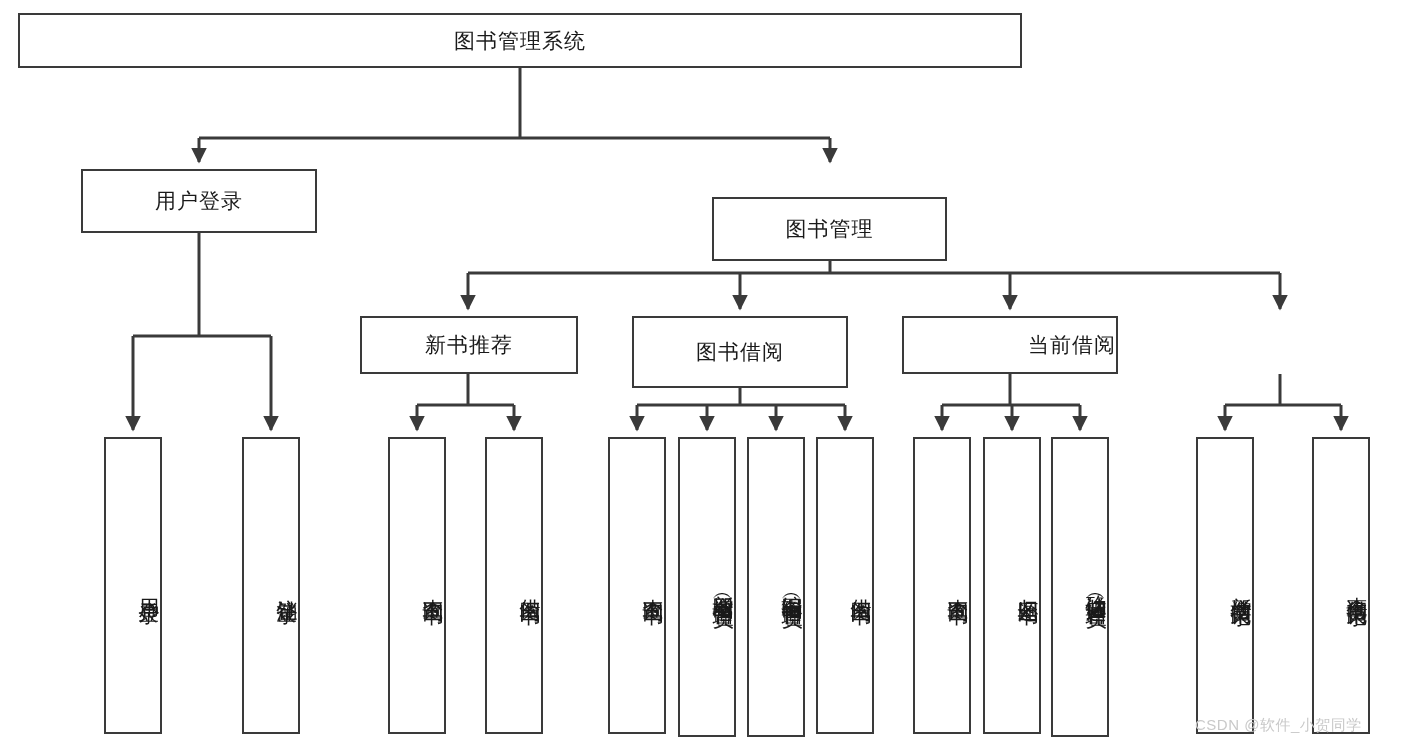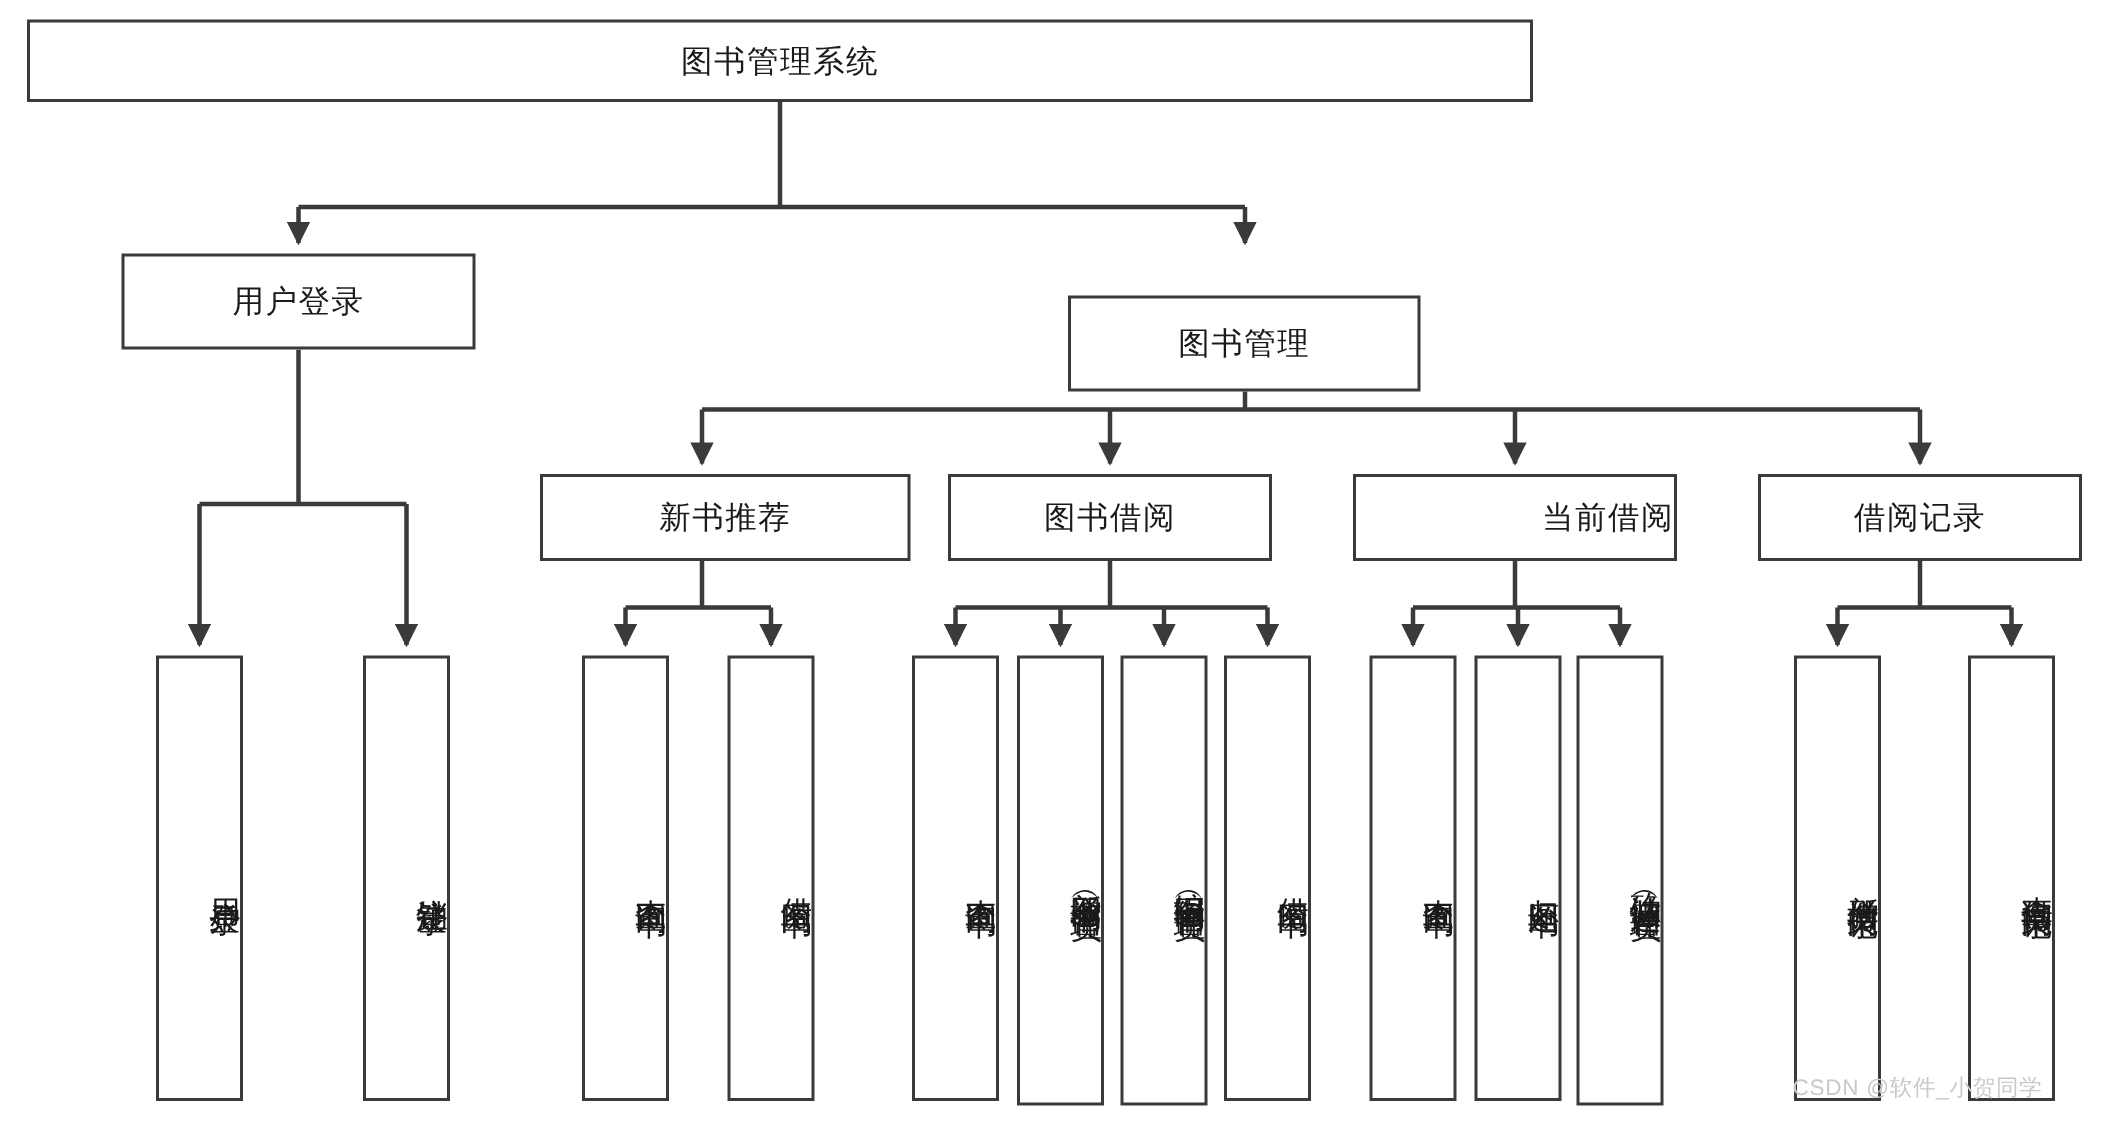--- a/index.html
+++ b/index.html
@@ -126,31 +126,28 @@
     <span class="label">图书管理系统</span>
   </div>
 
   <div class="node horiz" id="node-l1-0" style="left: 81px; top: 169px; width: 236px; height: 64px;">
     <span class="label">用户登录</span>
   </div>
   <div class="node horiz" id="node-l1-1" style="left: 712px; top: 169px; width: 235px; height: 64px; margin-top: 28px;">
     <span class="label">图书管理</span>
   </div>
 
-  <div class="node horiz" id="node-l2-0" style="left: 360px; top: 316px; width: 247px; height: 58px;">
+  <div class="node horiz" id="node-l2-0" style="left: 360px; top: 316px; width: 218px; height: 58px;">
     <span class="label">新书推荐</span>
   </div>
-  <div class="node horiz" id="node-l2-1" style="left: 632px; top: 316px; width: 216px; height: 58px;">
+  <div class="node horiz" id="node-l2-1" style="left: 632px; top: 316px; width: 216px; height: 72px;">
     <span class="label">图书借阅</span>
   </div>
   <div class="node horiz" id="node-l2-2" style="left: 902px; top: 316px; width: 216px; height: 58px; justify-content: flex-end;">
     <span class="label">当前借阅</span>
-  </div>
-  <div class="node horiz" id="node-l2-3" style="left: 1172px; top: 316px; width: 216px; height: 58px;">
-    <span class="label">借阅记录</span>
   </div>
 
   <div class="node vert" id="node-leaf-0" style="left: 104px; top: 437px; width: 58px; height: 297px;">
     <span class="label">用户登录</span>
   </div>
   <div class="node vert" id="node-leaf-1" style="left: 242px; top: 437px; width: 58px; height: 297px;">
     <span class="label">注销登录</span>
   </div>
   <div class="node vert" id="node-leaf-2" style="left: 388px; top: 437px; width: 58px; height: 297px;">
     <span class="label">查询图书</span>

